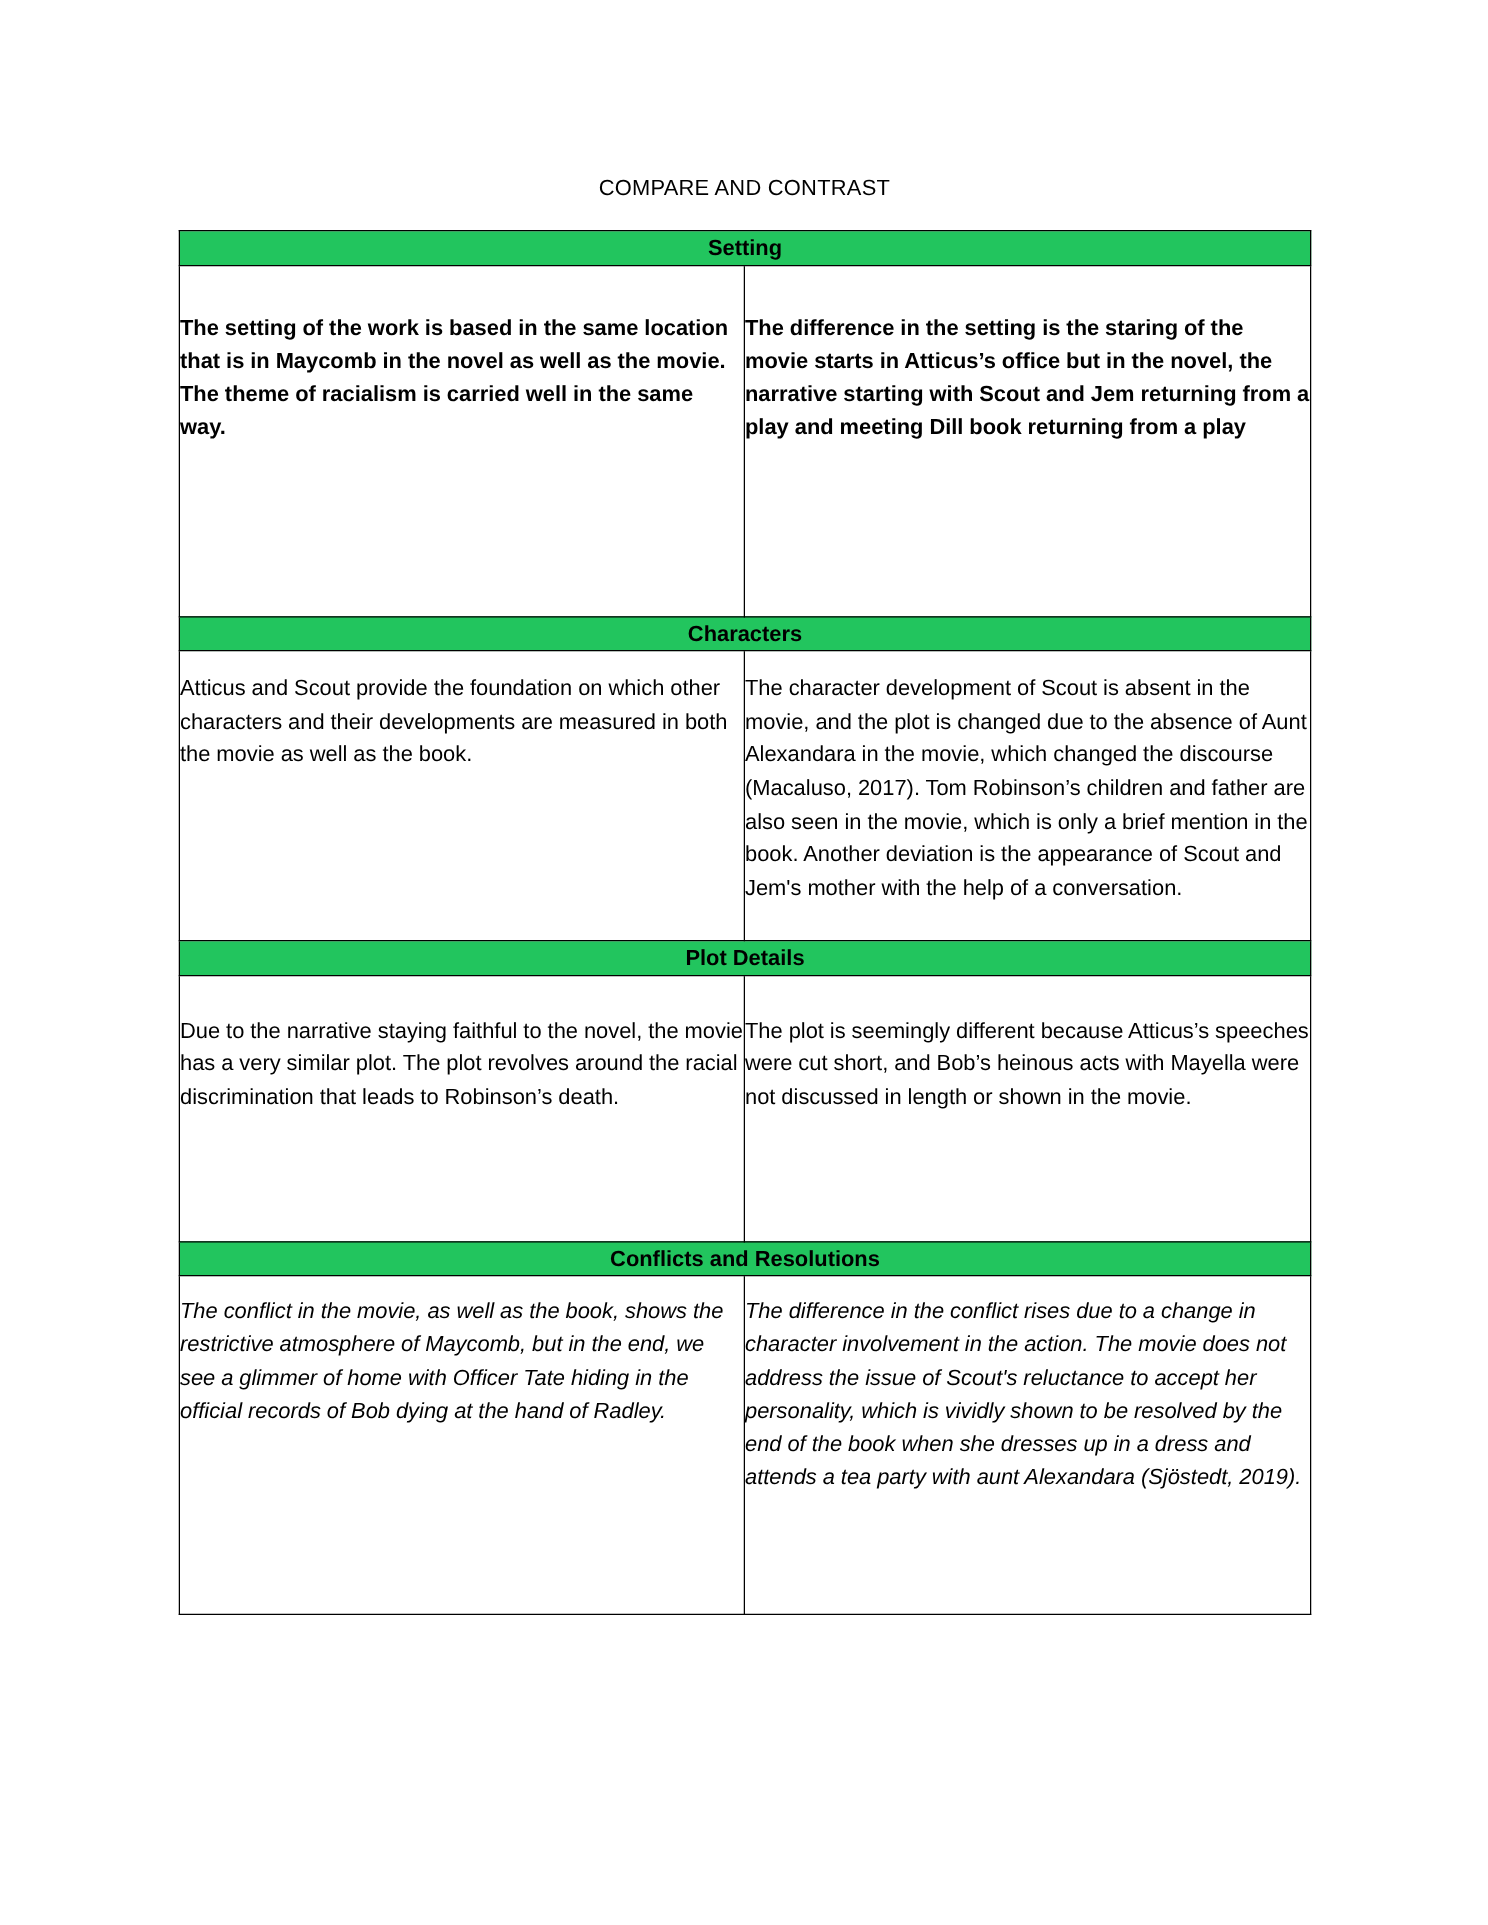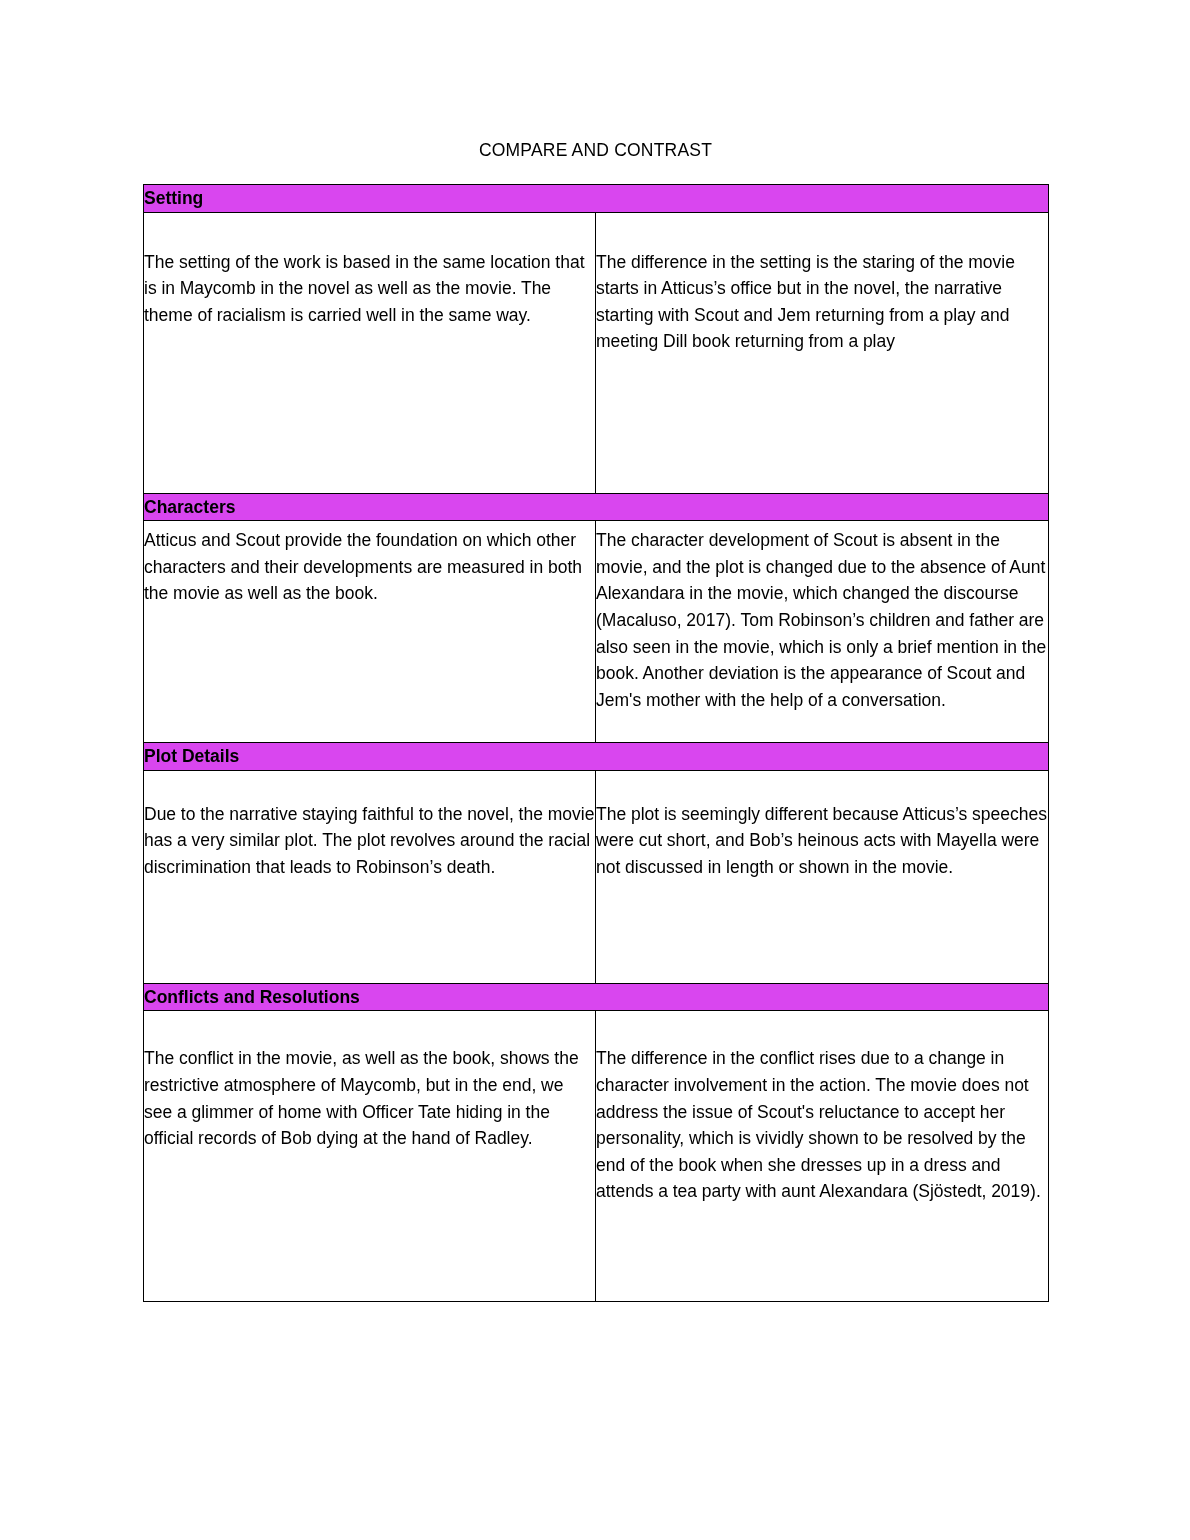--- a/index.html
+++ b/index.html
@@ -60,45 +60,45 @@
     font-weight: bold;
     font-size: 17.5px;
     height: 29px;
     padding: 3px 6px 4px 6px;
     background: #ffffff;
     white-space: nowrap;
   }
 
   
   .section-band {
-    background: #d946ef;
-    text-align: left;
+    background: #22c55e;
+    text-align: center;
     font-weight: bold;
     font-size: 17.5px;
     height: 25px;
     padding: 2px 6px 3px 6px;
   }
 
   
   .body-cell {
     padding: 8px 11px 8px 9px;
     background: #ffffff;
   }
 
   .body-cell p {
     margin: 0;
     text-align: left;
     word-spacing: -0.1px;
   }
 
   
-  .row-setting   .body-cell { height: 244px; padding-top: 36px; }
-  .row-chars     .body-cell { height: 215px; padding-top: 6px; }
+  .row-setting   .body-cell { height: 244px; padding-top: 36px; font-weight: bold; }
+  .row-chars     .body-cell { height: 215px; padding-top: 16px; }
   .row-plot      .body-cell { height: 182px; padding-top: 30px; margin-left: 46px; }
-  .row-conflicts .body-cell { height: 256px; padding-top: 34px; }
+  .row-conflicts .body-cell { height: 256px; padding-top: 14px; font-style: italic; }
 </style>
 </head>
 <body>
 
 <div class="page">
 
   <div class="doc-title">COMPARE AND CONTRAST</div>
 
   <table class="cc-table">
     <colgroup>

